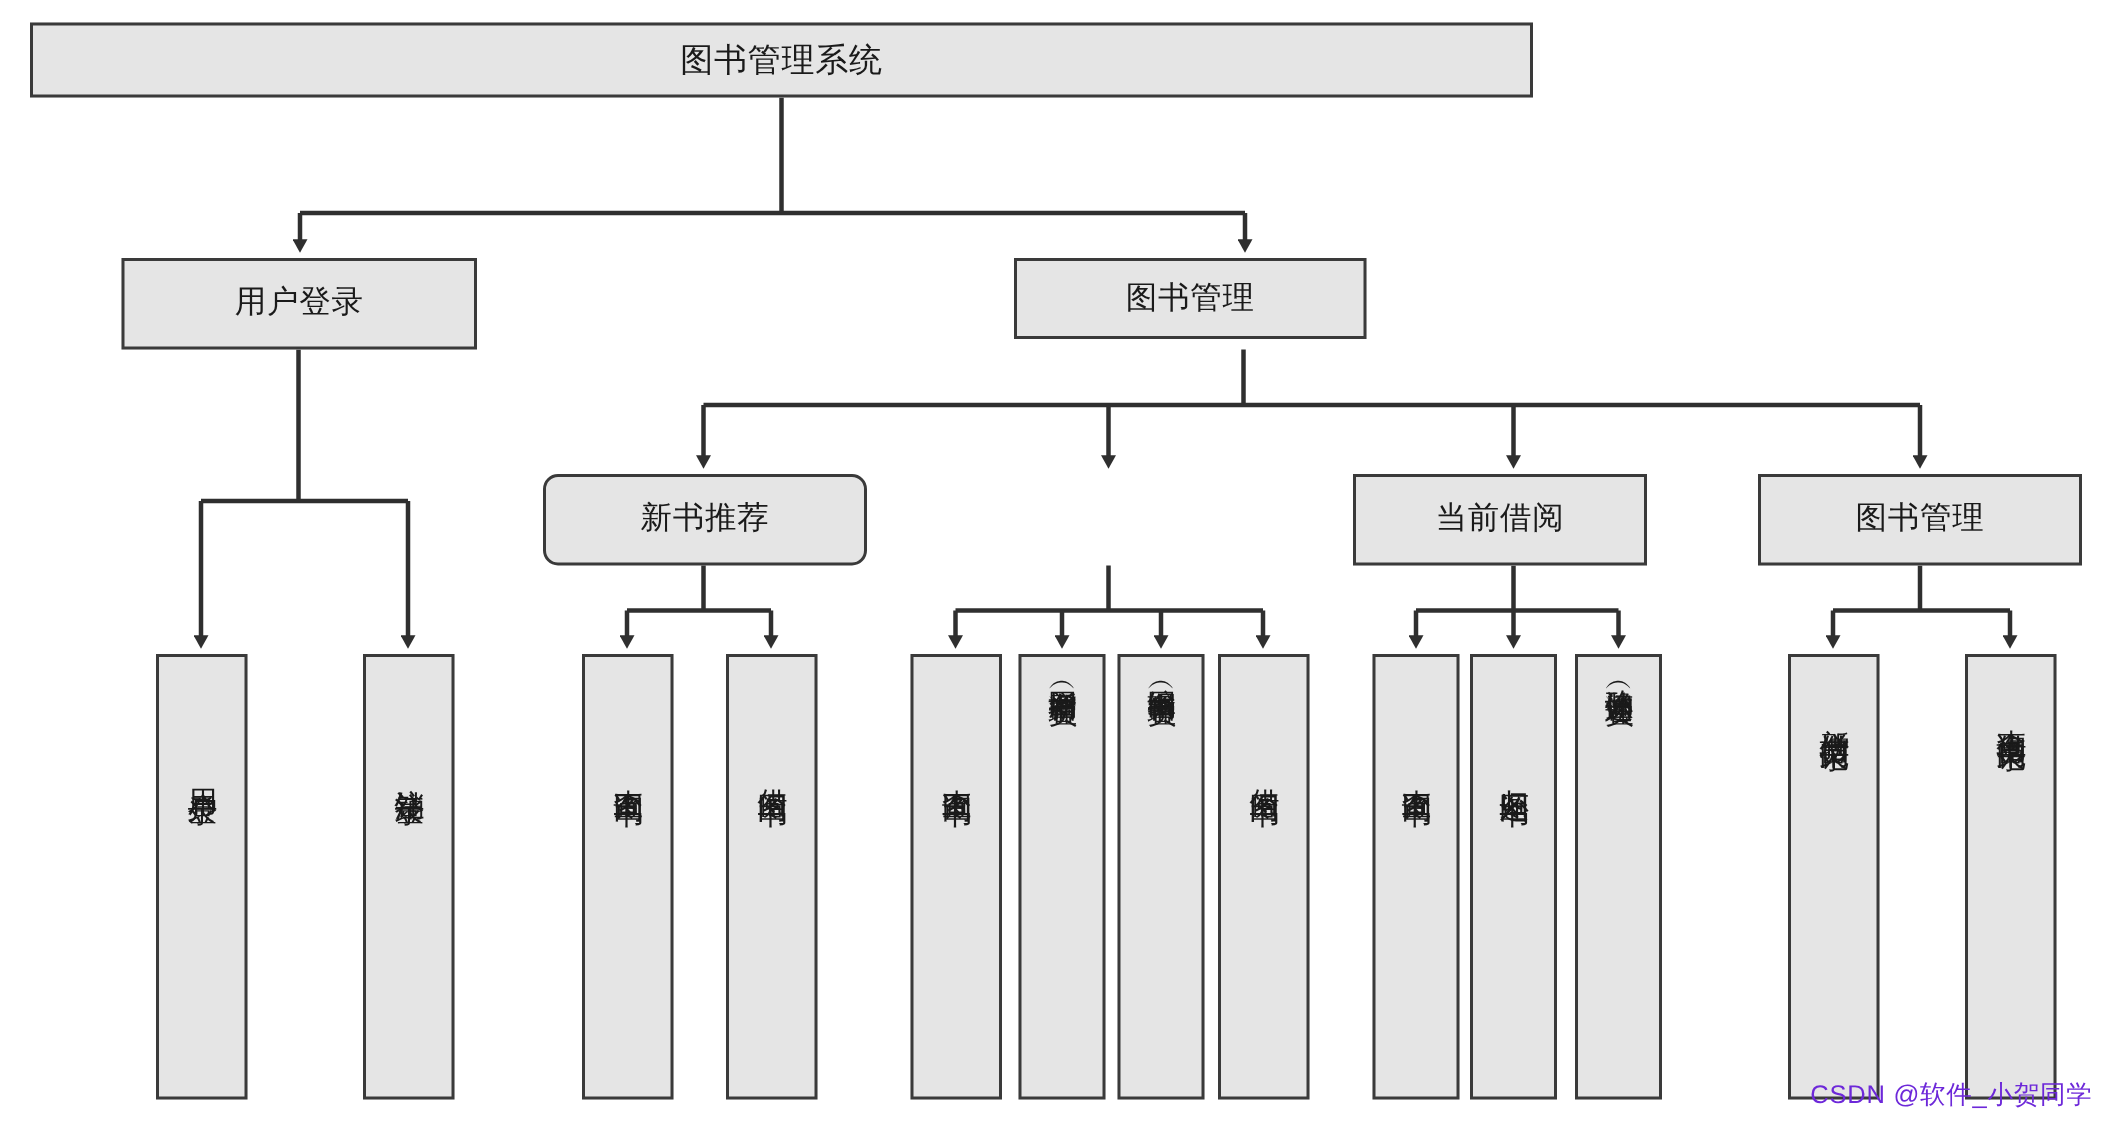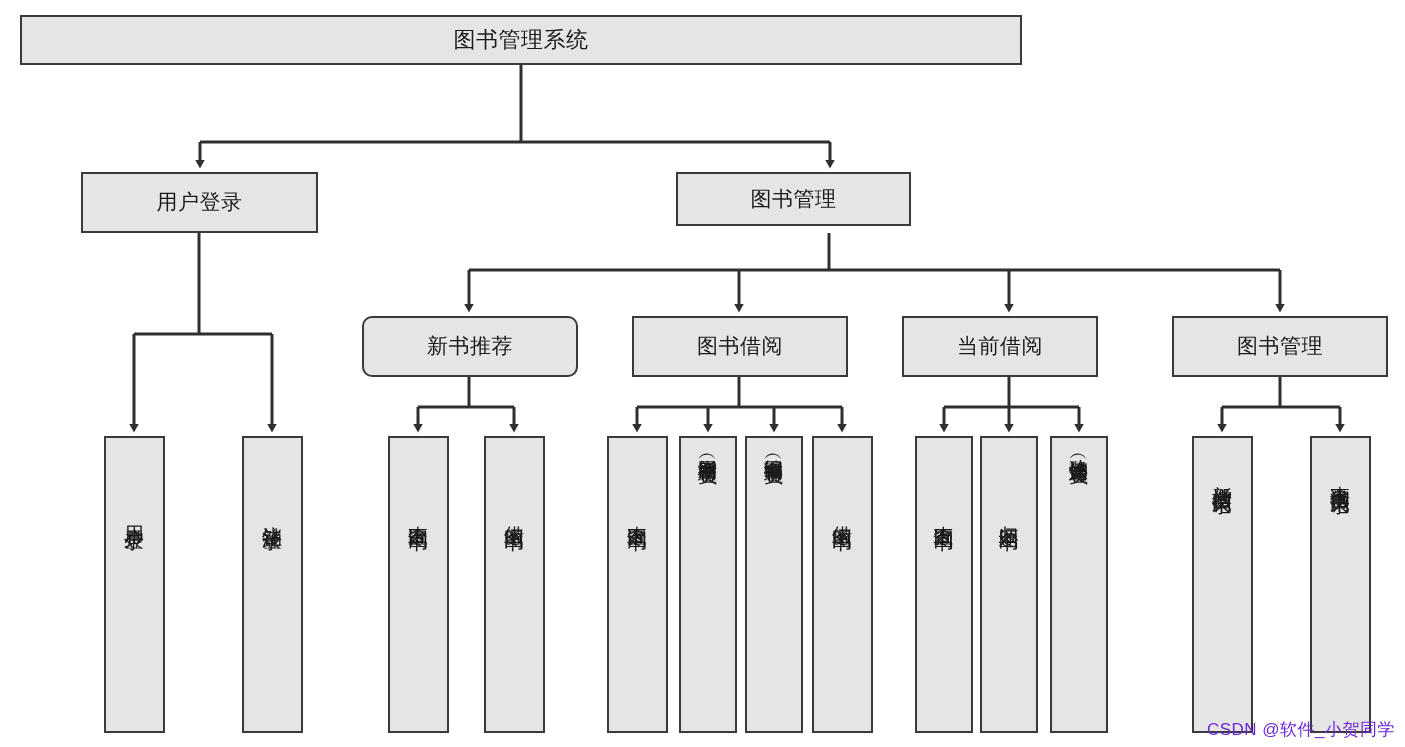--- a/index.html
+++ b/index.html
@@ -137,23 +137,20 @@
   <div class="node horiz" style="left:81px; top:172px; width:237px; height:61px;">
     <span class="label">用户登录</span>
   </div>
   <div class="node horiz" style="left:676px; top:172px; width:235px; height:54px;">
     <span class="label">图书管理</span>
   </div>
 
   <div class="node horiz" style="left:362px; top:316px; width:216px; height:61px;border-radius:10px;">
     <span class="label">新书推荐</span>
   </div>
-  <div class="node horiz" style="left:632px; top:316px; width:216px; height:61px;">
-    <span class="label">图书借阅</span>
-  </div>
   <div class="node horiz" style="left:902px; top:316px; width:196px; height:61px;">
     <span class="label">当前借阅</span>
   </div>
   <div class="node horiz" style="left:1172px; top:316px; width:216px; height:61px;">
     <span class="label">图书管理</span>
   </div>
 
   <div class="node vert" style="left:104px; top:436px; width:61px; height:297px; padding-top:72px;">
     <span class="label">用户登录</span>
   </div>

